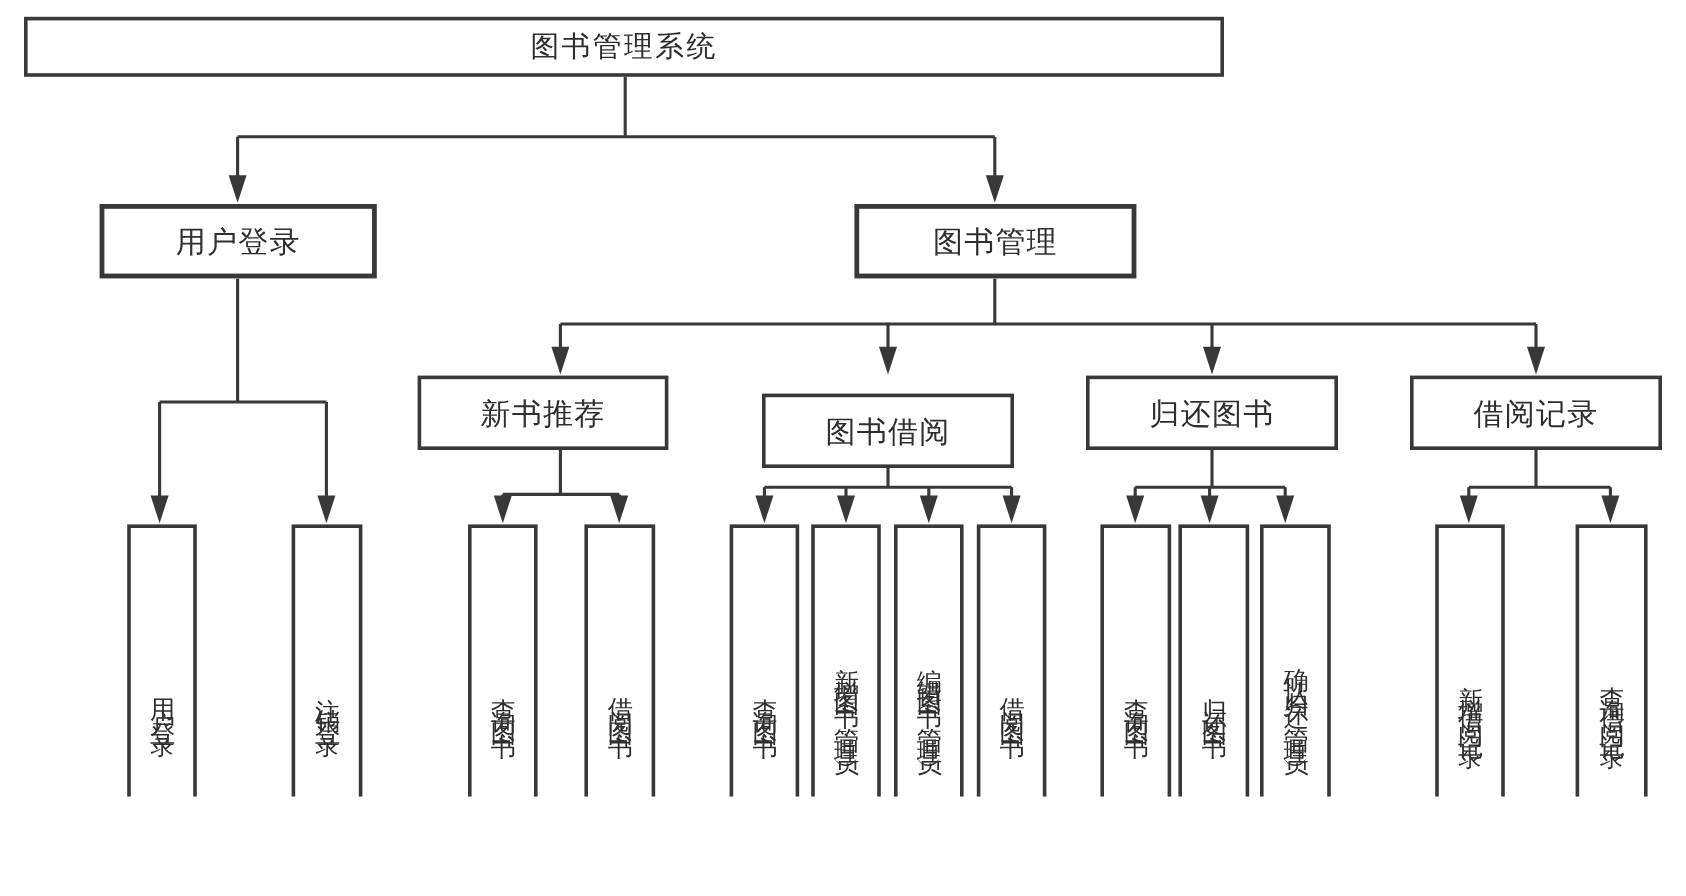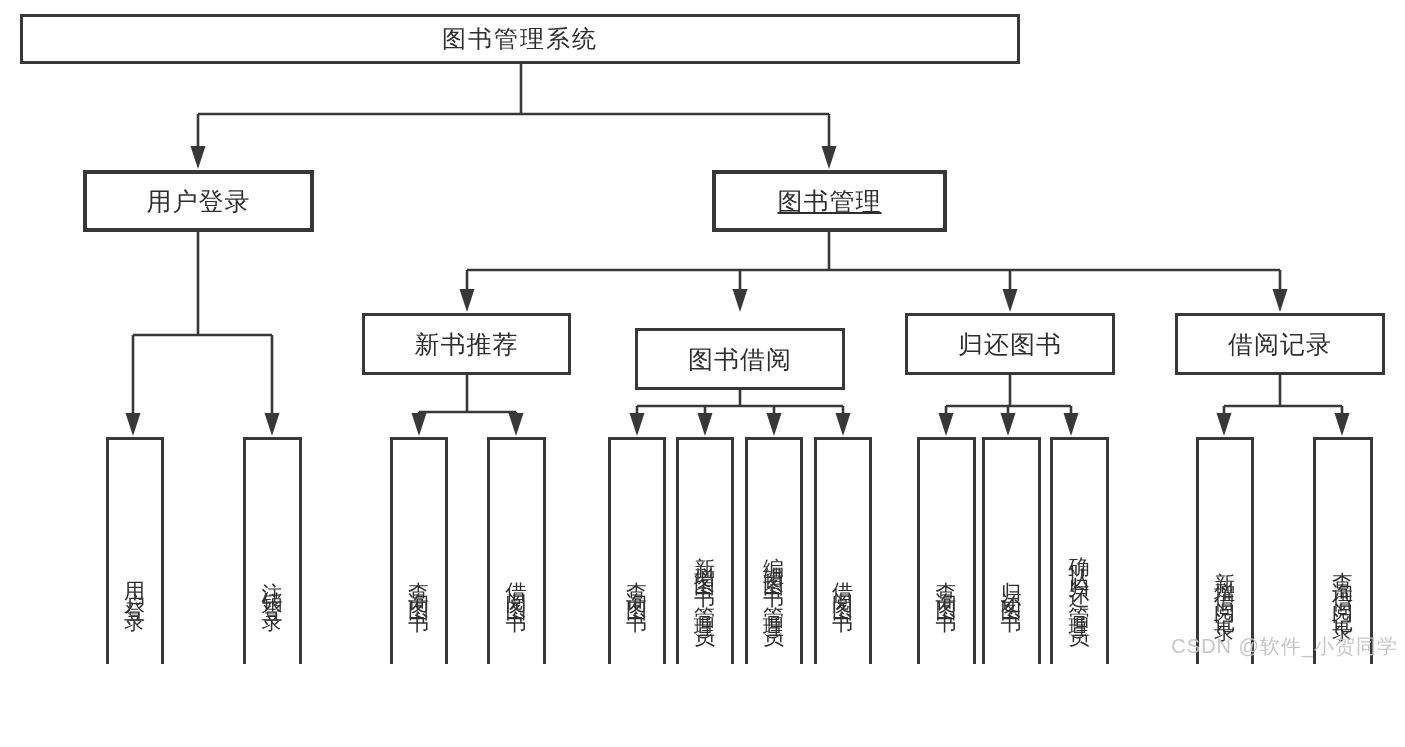--- a/index.html
+++ b/index.html
@@ -121,24 +121,24 @@
       <line x1="1342" y1="406" x2="1342" y2="416" stroke="#383838" stroke-width="2.6"></line>
       <polygon points="1334.5,413 1349.5,413 1342,436" fill="#383838"></polygon>
     </svg>
   <div id="nodes-layer">
       <div class="node h root" style="left: 20px; top: 14px; width: 1000px; height: 50px; border-width: 3px;">
         <span class="hlabel">图书管理系统</span>
       </div>
       <div class="node h" style="left: 83px; top: 170px; width: 231px; height: 62px; border-width: 4px;">
         <span class="hlabel">用户登录</span>
       </div>
-      <div class="node h" style="left: 712px; top: 170px; width: 235px; height: 62px; border-width: 4px; text-decoration: underline;">
+      <div class="node h" style="left: 712px; top: 170px; width: 235px; height: 62px; border-width: 4px;">
         <span class="hlabel">图书管理</span>
       </div>
-      <div class="node h" style="left: 362px; top: 313px; width: 209px; height: 62px; border-width: 3px;">
+      <div class="node h" style="left: 348px; top: 313px; width: 209px; height: 62px; border-width: 3px;">
         <span class="hlabel">新书推荐</span>
       </div>
       <div class="node h" style="left: 635px; top: 328px; width: 210px; height: 62px; border-width: 3px;">
         <span class="hlabel">图书借阅</span>
       </div>
       <div class="node h" style="left: 905px; top: 313px; width: 210px; height: 62px; border-width: 3px;">
         <span class="hlabel">归还图书</span>
       </div>
       <div class="node h" style="left: 1175px; top: 313px; width: 210px; height: 62px; border-width: 3px; align-items: center;">
         <span class="hlabel">借阅记录</span>
@@ -176,14 +176,13 @@
       <div class="node v" style="left: 1050px; top: 437px; width: 59px; height: 296px; border-width: 3px;">
         <span class="vlabel">确认归还（管理员）</span>
       </div>
       <div class="node v" style="left: 1196px; top: 437px; width: 58px; height: 296px; border-width: 3px;">
         <span class="vlabel">新增借阅记录</span>
       </div>
       <div class="node v" style="left: 1313px; top: 437px; width: 60px; height: 296px; border-width: 3px;">
         <span class="vlabel">查询借阅记录</span>
       </div>
     </div>
-  <div class="watermark">CSDN @软件_小贺同学</div>
 </div>
 
 </body></html>

